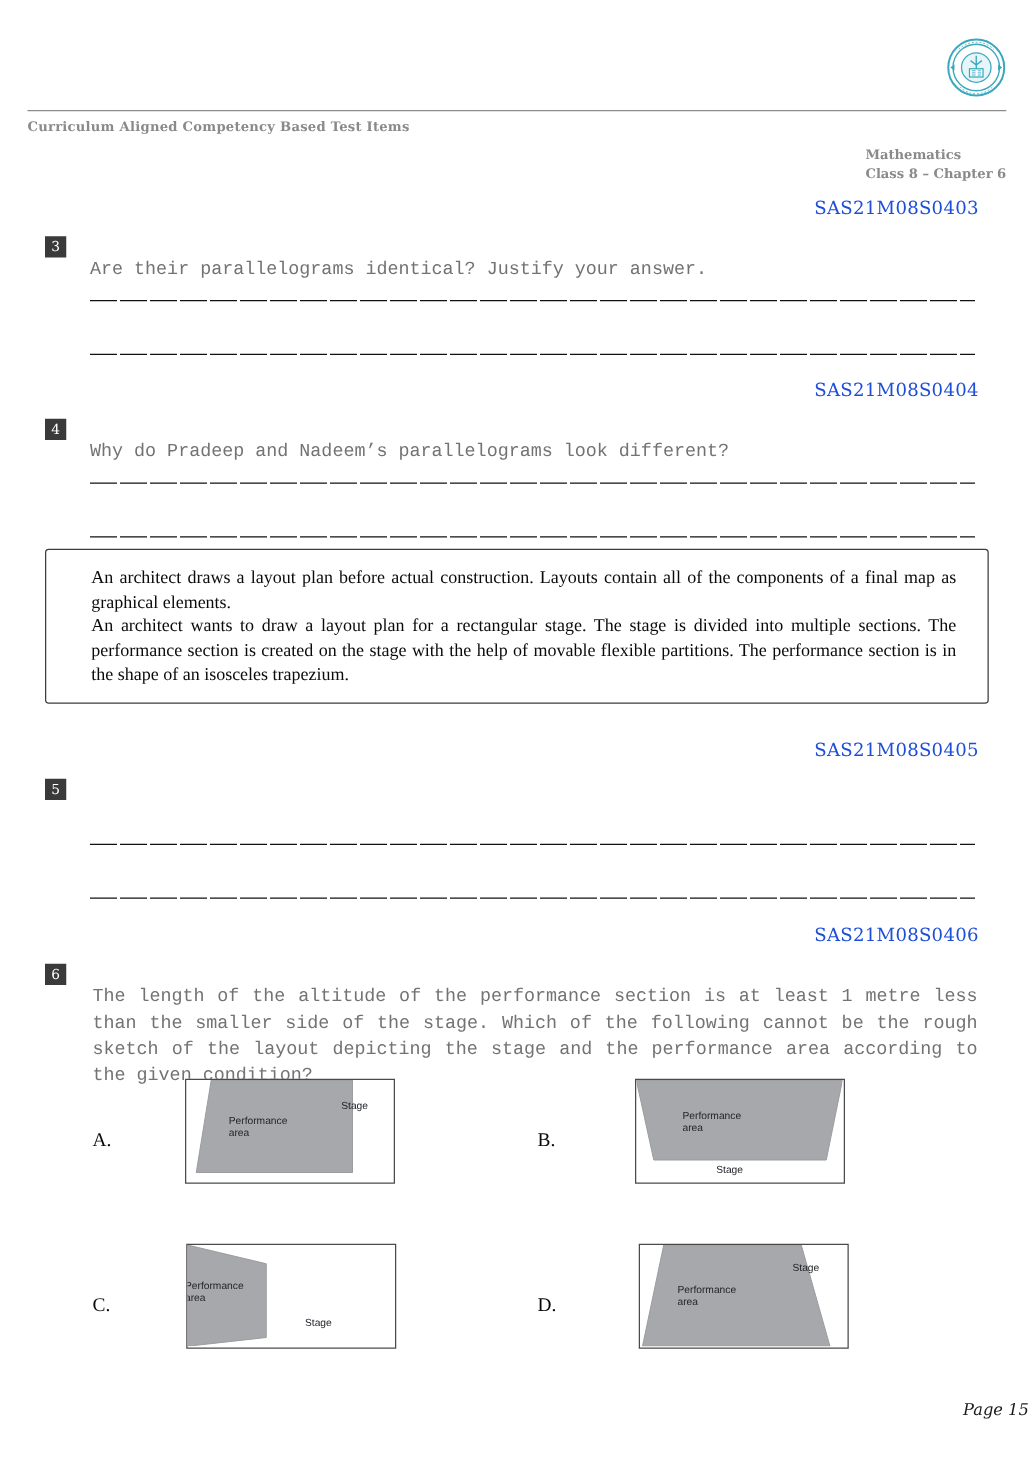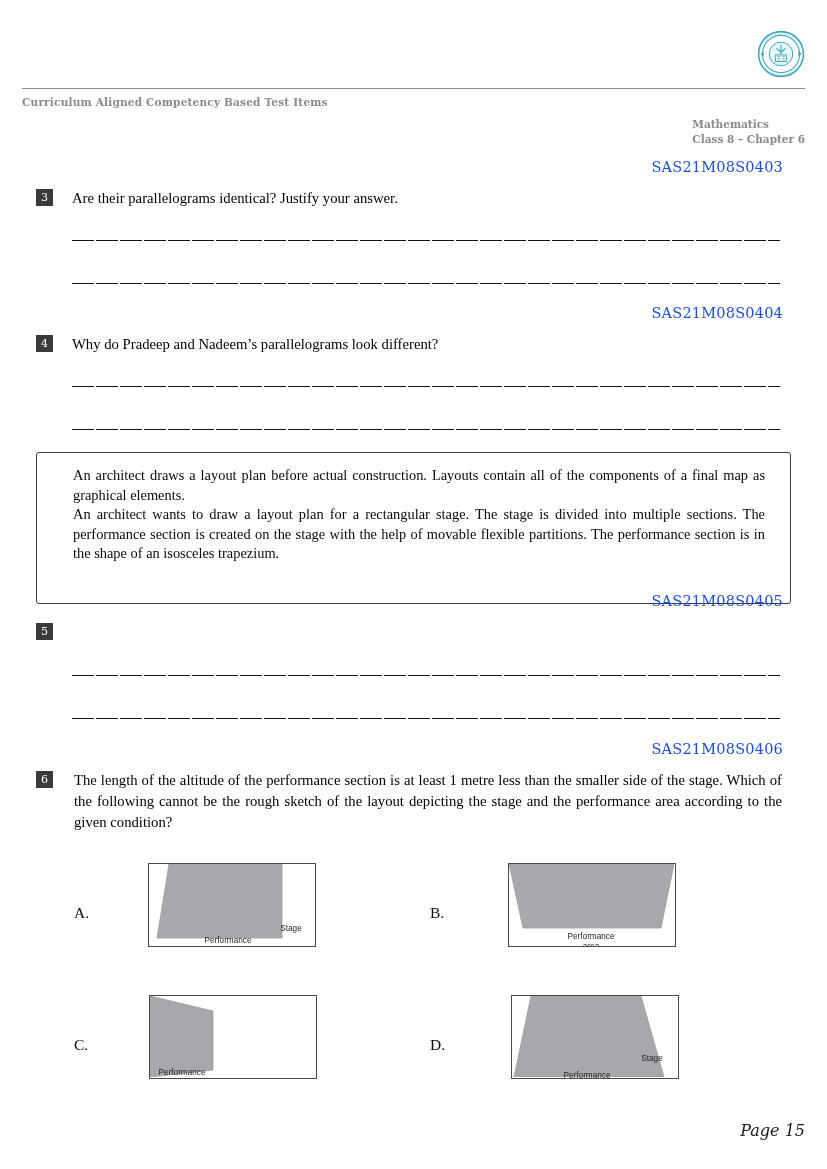--- a/index.html
+++ b/index.html
@@ -119,25 +119,26 @@
     background: #3a3a3a;
     color: #ffffff;
     font-family: "DejaVu Serif", serif;
     font-size: 11px;
     line-height: 17px;
     text-align: center;
   }
 
   .qtext {
     position: absolute;
-    font-family: Liberation Serif, serif;
+    font-family: Liberation Mono, monospace;
     font-size: 14.7px;
     line-height: 21px;
-    color: #000000;
+    color: #737373;
     text-align: justify;
+    margin-top: 18px;
   }
 
   .ansline {
     position: absolute;
     height: 1px;
     border-bottom: 1.1px dashed #111;
     border-image: none;
   }
   
   .ansline {
@@ -146,23 +147,23 @@
     background-size: 24px 1.2px;
     background-repeat: repeat-x;
     background-position: 0 bottom;
     height: 2px;
   }
 
   
   .passage {
     position: absolute;
     left: 36px;
-    top: 452px;
+    top: 439px;
     width: 755px;
-    height: 152px;
+    height: 124px;
     border: 1.3px solid #3d3d3d;
     border-radius: 3px;
     box-sizing: border-box;
   }
   .passage-inner {
     position: absolute;
     left: 36px;
     top: 13px;
     width: 692px;
     font-family: "Liberation Serif", serif;
@@ -188,44 +189,43 @@
     background: #ffffff;
     overflow: hidden;
   }
   .opt-box svg { display: block; }
 
   .shape-label {
     position: absolute;
     font-family: "Liberation Sans", sans-serif;
     font-size: 8.2px;
     color: #23252b;
-    text-align: center;
+    text-align: left;
     line-height: 10px;
     white-space: nowrap;
-    margin-top: 44px;
   }
 
   
   .footer-left {
     position: absolute;
     left: 22px;
     top: 1121px;
     font-family: "DejaVu Serif", serif;
     font-style: italic;
     font-weight: bold;
     font-size: 10.2px;
     color: #1a1a1a;
   }
   .footer-right {
     position: absolute;
-    right: 22px;
+    right: 4px;
     top: 1121px;
     font-family: "DejaVu Serif", serif;
     font-style: italic;
-    font-size: 16px;
+    font-size: 13px;
     color: #1a1a1a;
   }
 </style>
 </head>
 <body>
 
 <div class="page">
 
   <div class="header-logos">
 

